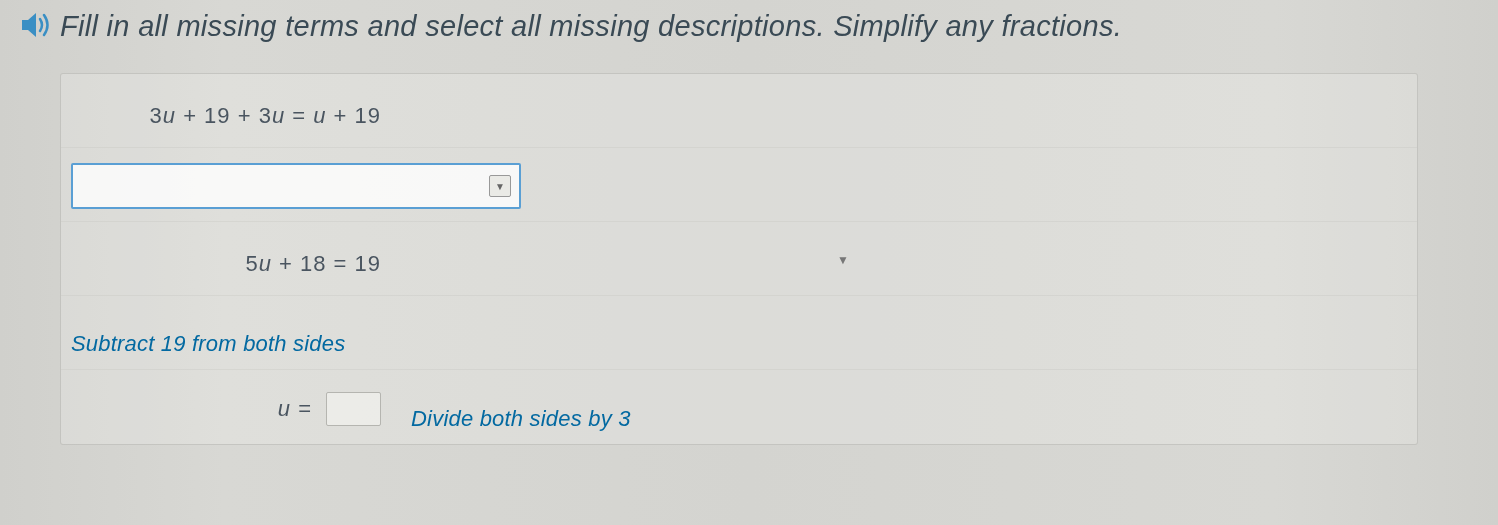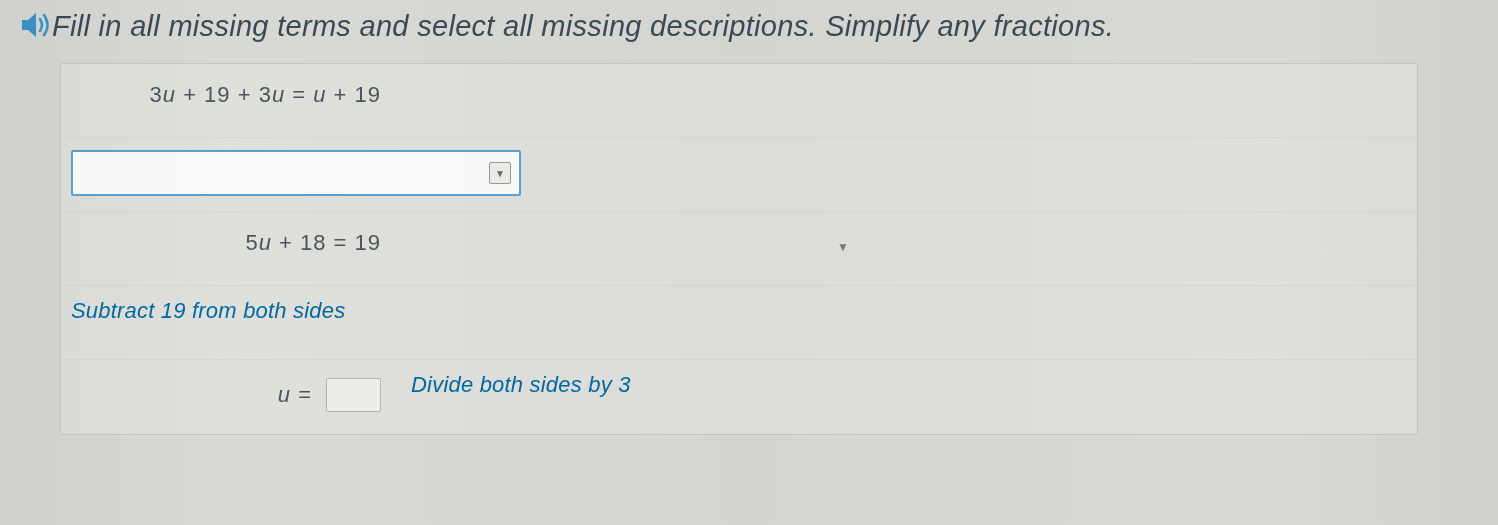--- a/index.html
+++ b/index.html
@@ -13,21 +13,22 @@
       background: linear-gradient(90deg, #d0d0cc 0%, #d8d8d4 15%, #d4d4d0 50%, #d8d8d4 85%, #d0d0cc 100%);
       width: 1498px;
       height: 525px;
       padding: 10px 20px;
       position: relative;
     }
     
     .header-row {
       display: flex;
       align-items: center;
-      margin-bottom: 20px;
+      gap: 8px;
+      margin-bottom: 30px;
       padding-left: 0;
     }
     
     .sound-icon {
       flex-shrink: 0;
     }
     
     .instruction {
       font-style: italic;
       font-size: 29px;
@@ -39,21 +40,21 @@
       margin-left: 40px;
       margin-right: 60px;
       background: rgba(240, 240, 235, 0.3);
       border: 1px solid rgba(180, 180, 175, 0.6);
       border-radius: 3px;
       padding: 0;
     }
     
     .step-row {
       display: flex;
-      align-items: flex-start;
+      align-items: flex-end;
       min-height: 74px;
       border-bottom: 1px solid rgba(200, 200, 195, 0.4);
     }
     
     .step-row:last-child {
       border-bottom: none;
     }
     
     .equation-cell {
       width: 340px;

